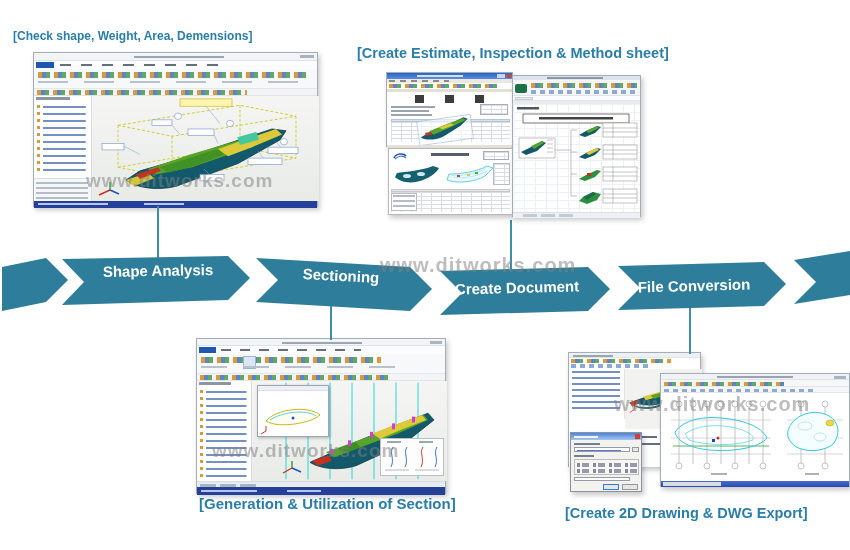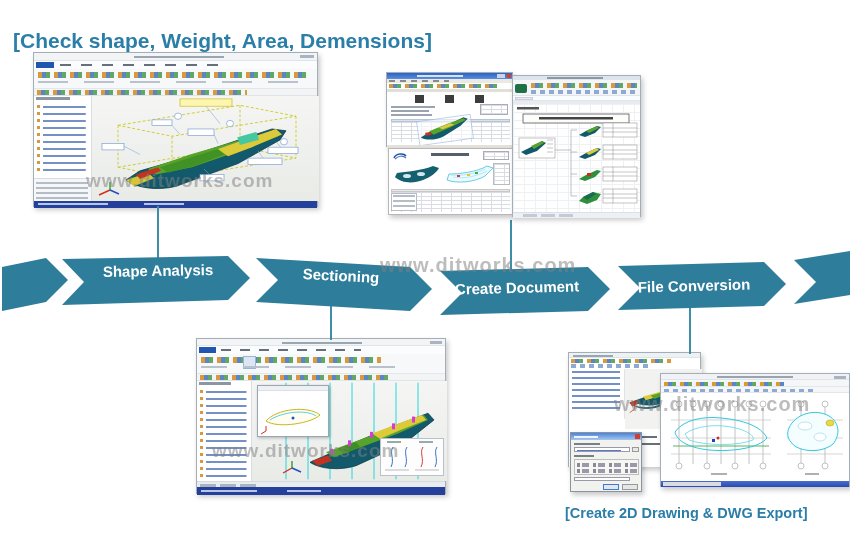--- a/index.html
+++ b/index.html
@@ -20,21 +20,23 @@
   .grid-sheet{background-image:repeating-linear-gradient(180deg,#eef1f4 0 1px,rgba(0,0,0,0) 1px 8px),repeating-linear-gradient(90deg,#eef1f4 0 1px,rgba(0,0,0,0) 1px 11px)}
   .grid-table{background-image:repeating-linear-gradient(180deg,#d9dde3 0 1px,rgba(0,0,0,0) 1px 4px),repeating-linear-gradient(90deg,#d9dde3 0 1px,rgba(0,0,0,0) 1px 10px)}
   .blob{position:absolute;background:#3d3d3d;filter:blur(.7px)}
   .statusbar{position:absolute;left:0;right:0;background:#24409a}
 </style>
 </head>
 <body>
 
 <div id="canvas">
 
-  <div class="caption" style="left:13px;top:29px;font-size:21px">[Check shape, Weight, Area, Demensions]</div>
+  <div class="caption" style="left:13px;top:29px;font-size:12px">[Check shape, Weight, Area, Demensions]</div>
+  <div class="caption" style="left:357px;top:45px;font-size:14.5px">[Create Estimate, Inspection &amp; Method sheet]</div>
+  <div class="caption" style="left:199px;top:495px;font-size:15px">[Generation &amp; Utilization of Section]</div>
   <div class="caption" style="left:565px;top:505px;font-size:14.5px">[Create 2D Drawing &amp; DWG Export]</div>
 
   <div class="connector" style="left:157px;top:206px;height:52px"></div>
   <div class="connector" style="left:510px;top:220px;height:54px"></div>
   <div class="connector" style="left:330px;top:300px;height:40px"></div>
   <div class="connector" style="left:689px;top:304px;height:50px"></div>
 
   <svg class="abs" style="left:0;top:250px;z-index:20" width="850" height="72" viewBox="0 0 850 72">
     <g fill="#2e7d9a">
       <polygon points="2,17 46,8 68,30 46,52 2,61"></polygon>

